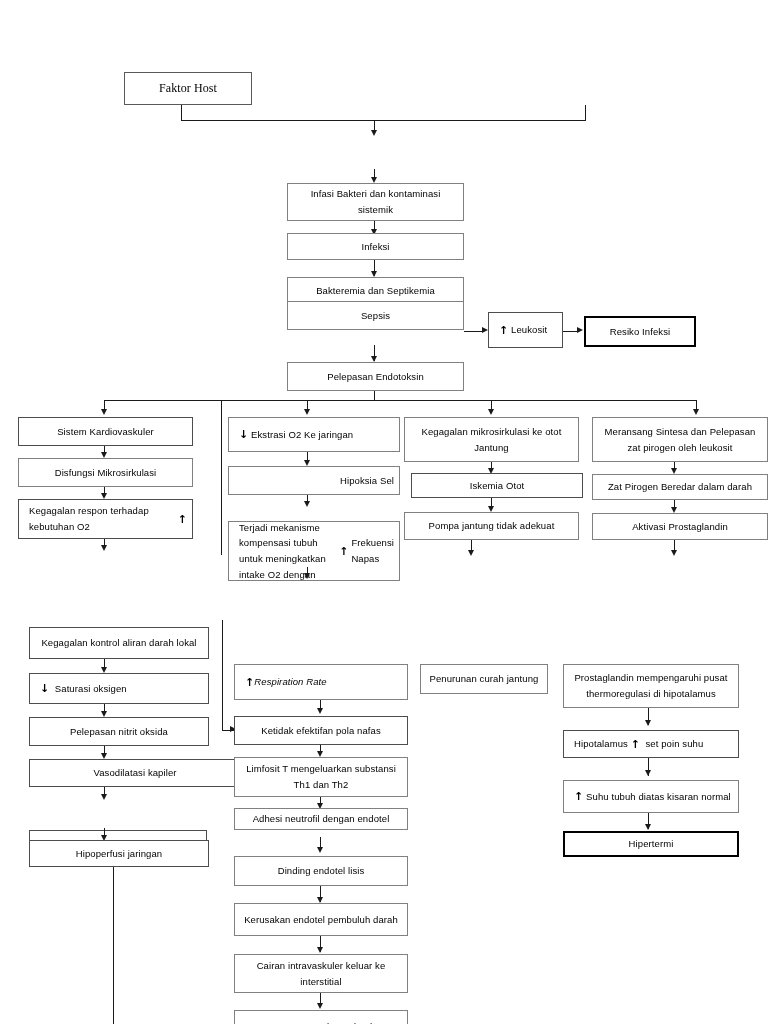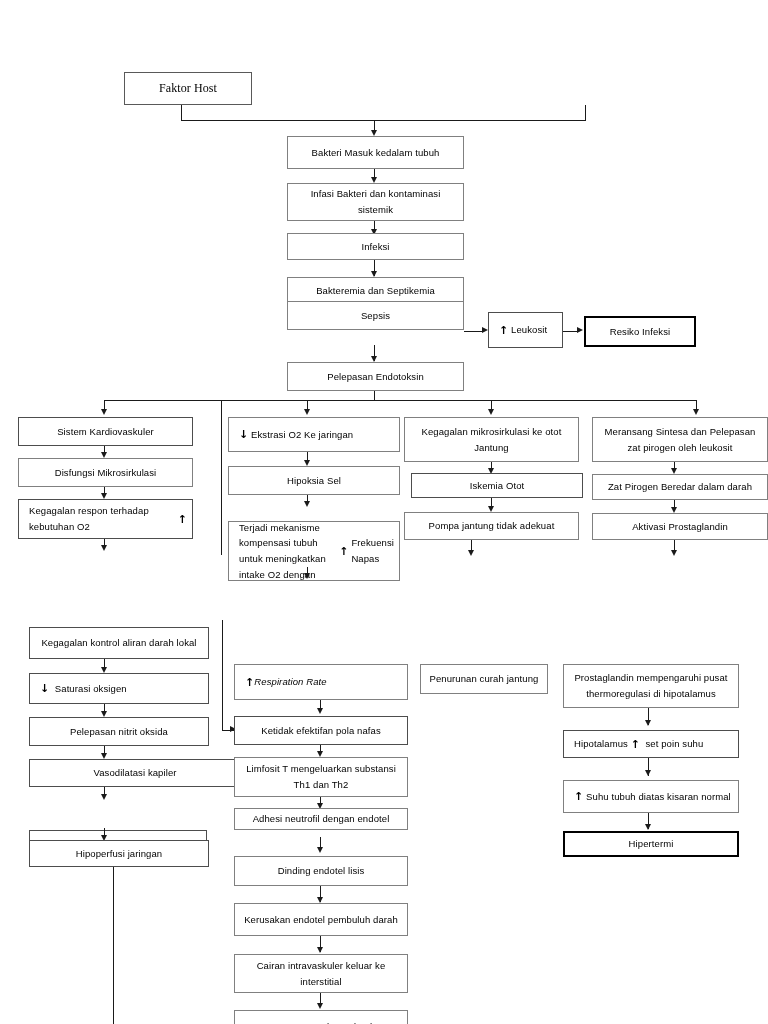--- a/index.html
+++ b/index.html
@@ -98,23 +98,20 @@
 
   <div class="vline" style="left:181px; top:105px; height:15px;"></div>
 
   <div class="vline" style="left:585px; top:105px; height:15px;"></div>
 
   <div class="hline" style="left:181px; top:120px; width:405px;"></div>
 
   <div class="vline" style="left:374px; top:120px; height:12px;"></div>
   <div class="arrowhead-dn" style="left:371px; top:130px;"></div>
 
-  <div class="node" style="left:287px; top:136px; width:177px; height:33px;">
-    <span>Bakteri Masuk kedalam tubuh</span>
-  </div>
 
   <div class="vline" style="left:374px; top:169px; height:12px;"></div>
   <div class="arrowhead-dn" style="left:371px; top:177px;"></div>
 
   <div class="node" style="left:287px; top:183px; width:177px; height:38px;">
     <span>Infasi Bakteri dan kontaminasi sistemik</span>
   </div>
 
   <div class="vline" style="left:374px; top:221px; height:12px;"></div>
   <div class="arrowhead-dn" style="left:371px; top:229px;"></div>
@@ -192,21 +189,21 @@
   <div class="arrowhead-dn" style="left:101px; top:545px;"></div>
 
   <div class="vline" style="left:221px; top:400px; height:155px;"></div>
 
   <div class="node left-align" style="left:228px; top:417px; width:172px; height:35px;">
     <span class="arrow-dn">↓</span>&nbsp;<span>Ekstrasi O2 Ke jaringan</span>
   </div>
   <div class="vline" style="left:307px; top:452px; height:12px;"></div>
   <div class="arrowhead-dn" style="left:304px; top:460px;"></div>
 
-  <div class="node" style="left:228px; top:466px; width:172px; height:29px;">
+  <div class="node" style="left:228px; top:466px; width:172px; height:29px;justify-content:flex-end;">
     <span>Hipoksia Sel</span>
   </div>
   <div class="vline" style="left:307px; top:495px; height:10px;"></div>
   <div class="arrowhead-dn" style="left:304px; top:501px;"></div>
 
   <div class="node left-align" style="left:228px; top:507px; width:172px; height:60px;margin-top:14px;">
     <span>Terjadi mekanisme kompensasi tubuh untuk meningkatkan intake O2 dengan</span>&nbsp;<span class="arrow-up">↑</span>&nbsp;<span>Frekuensi Napas</span>
   </div>
   <div class="vline" style="left:307px; top:567px; height:10px;"></div>
   <div class="arrowhead-dn" style="left:304px; top:573px;"></div>

